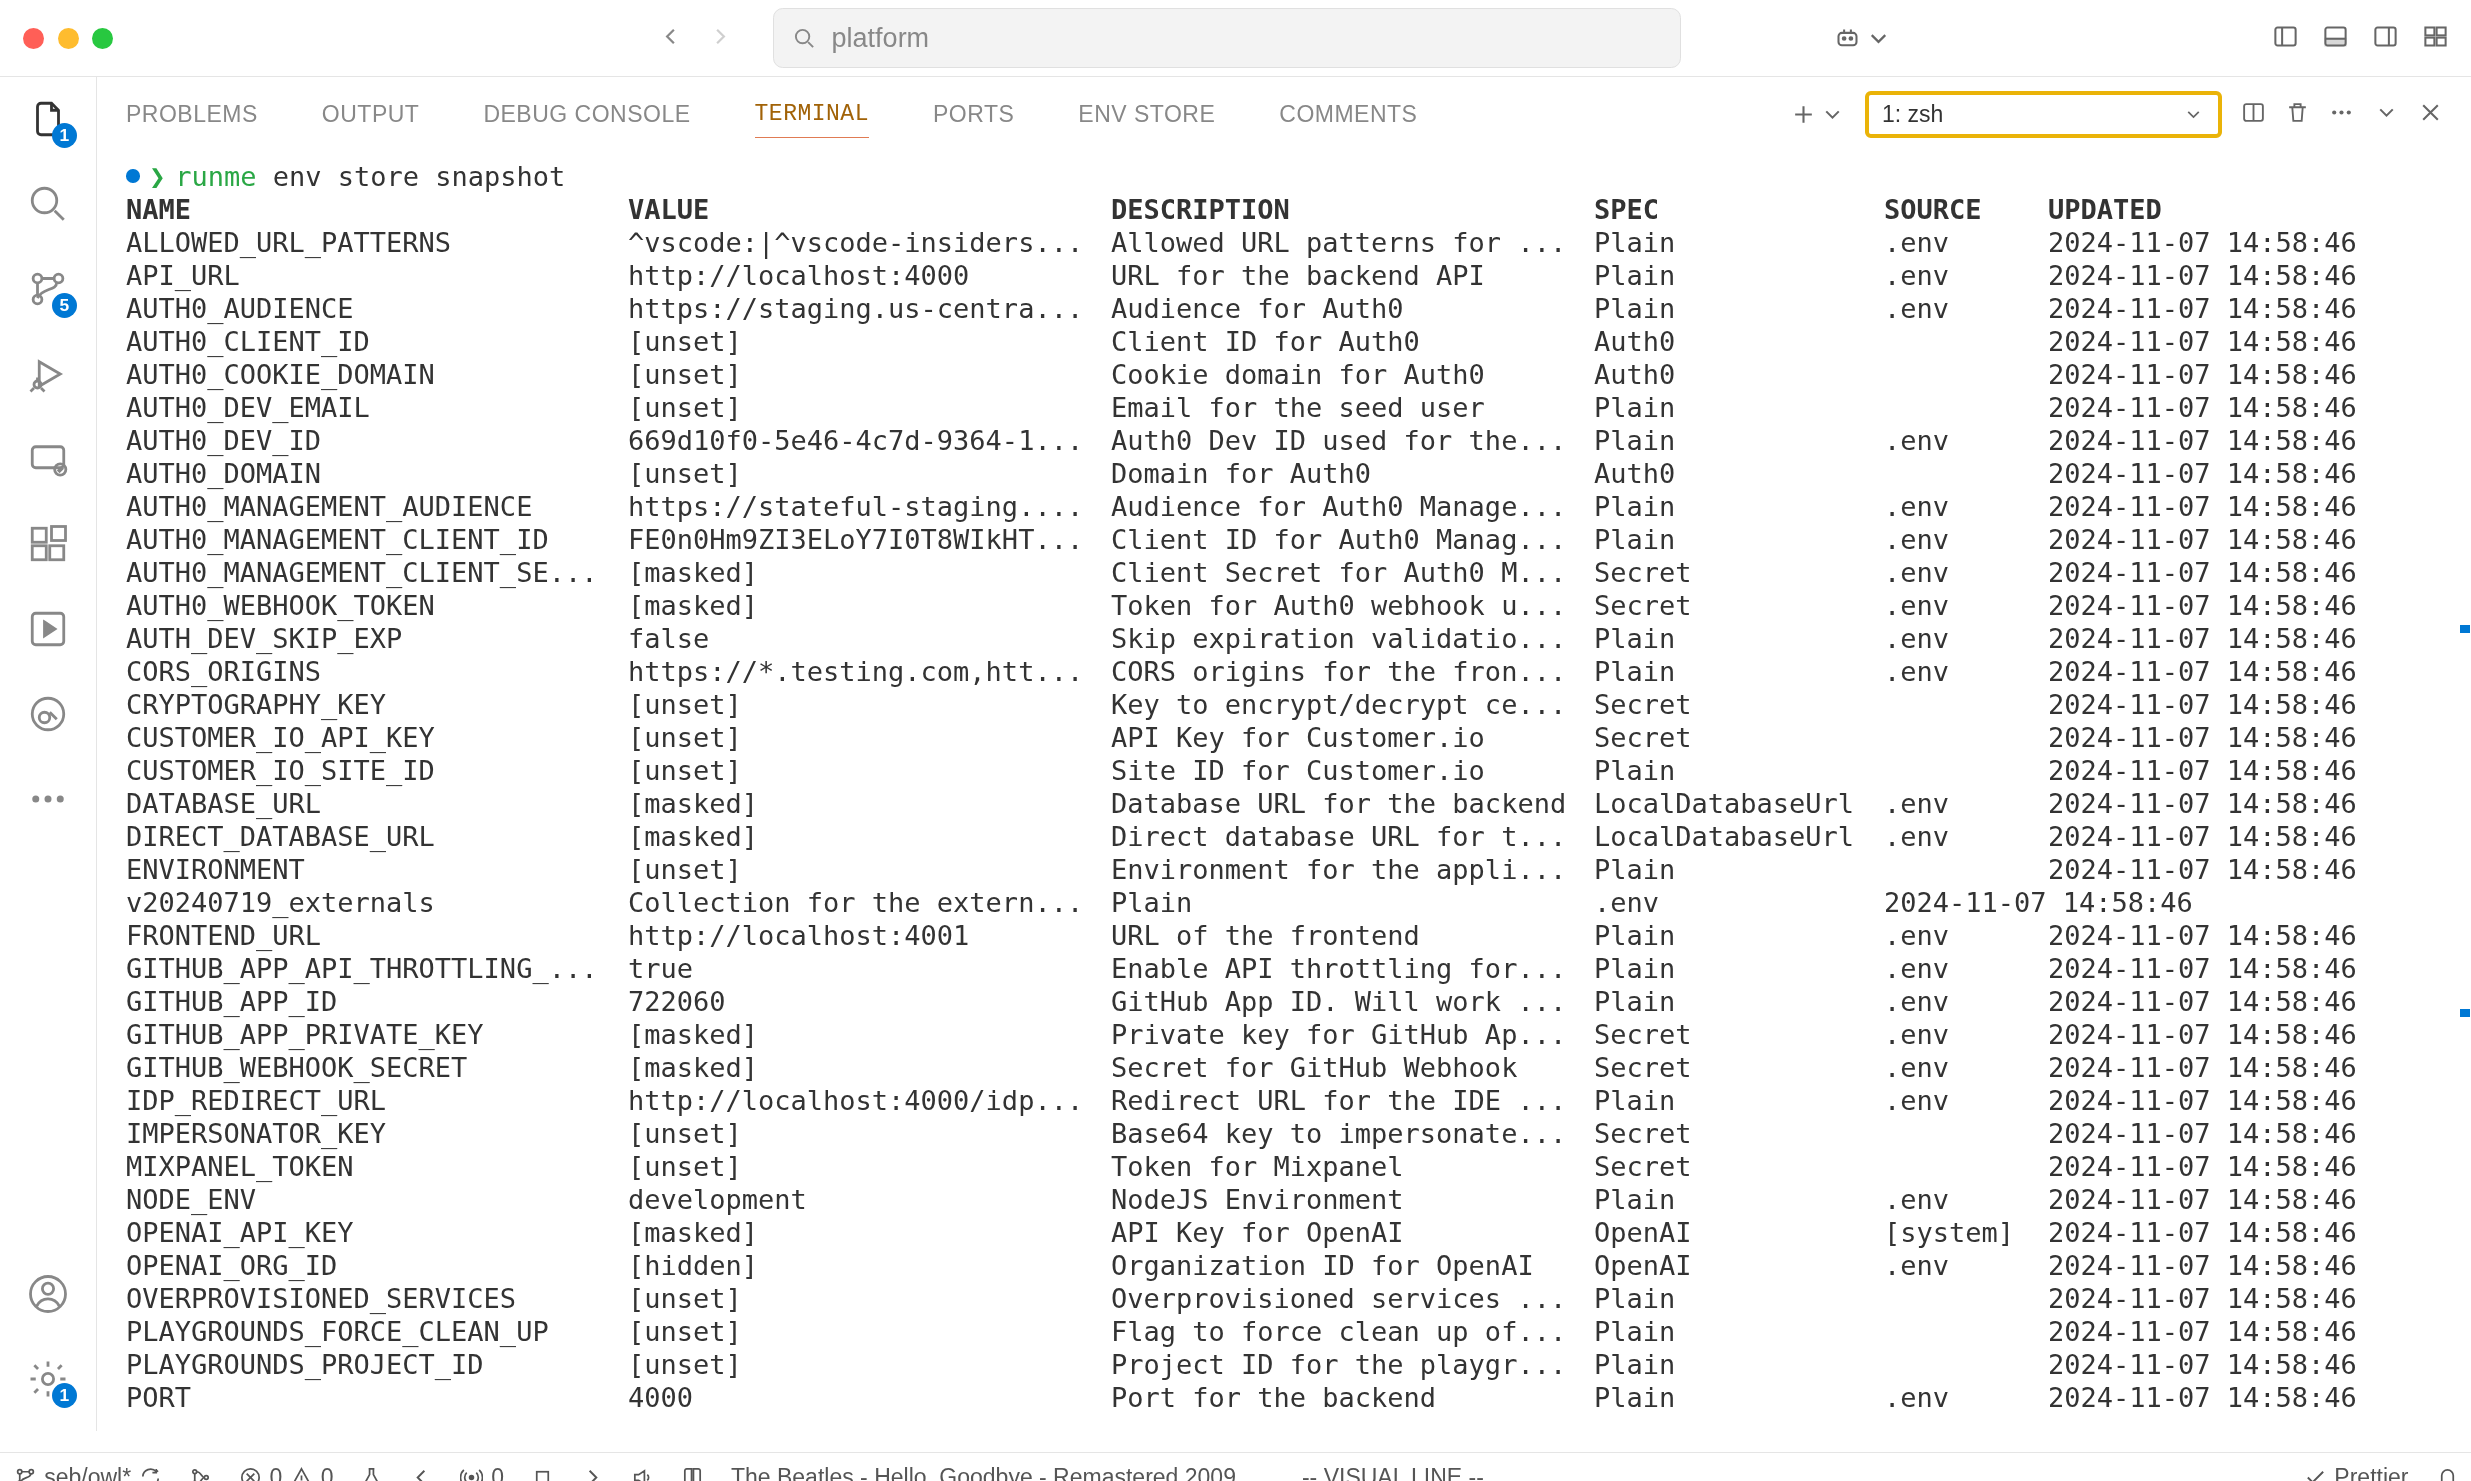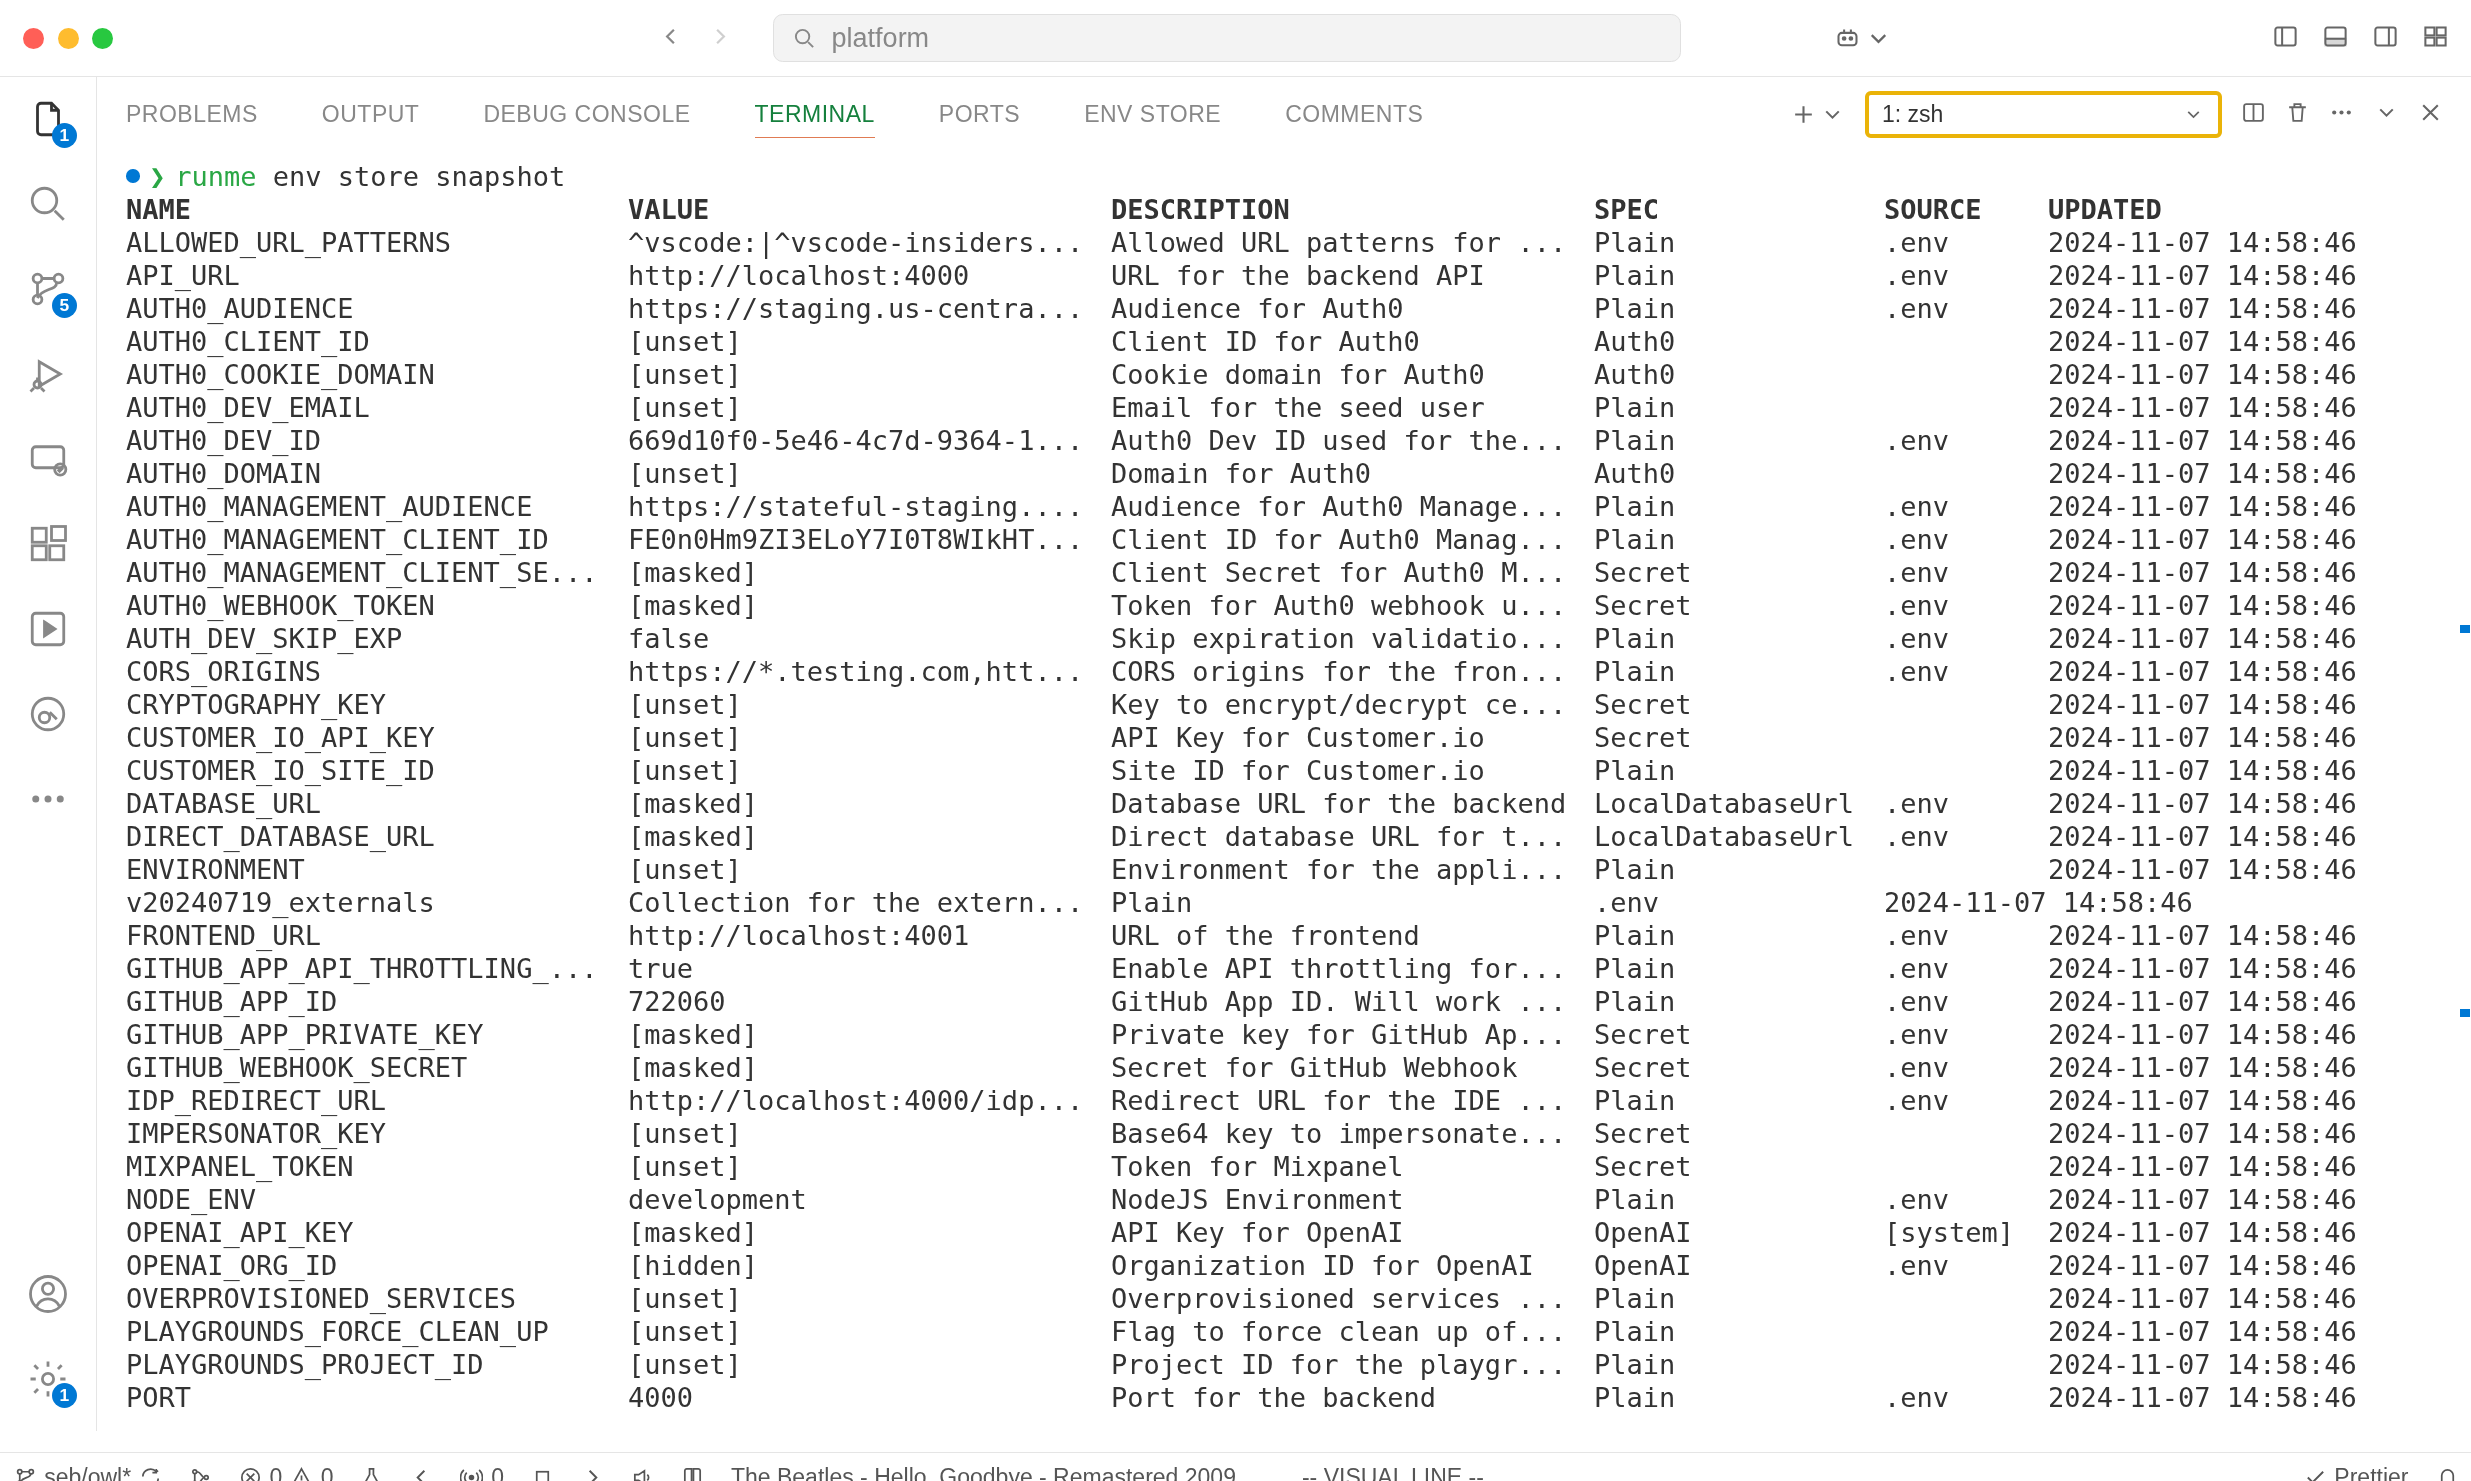--- a/index.html
+++ b/index.html
@@ -25,21 +25,21 @@
   }
   .traffic-lights { display: flex; gap: 13.5px; margin-right: 23px; }
   .tl { width: 21px; height: 21px; border-radius: 50%; }
   .tl.red { background: #ff5f57; }
   .tl.yellow { background: #febc2e; }
   .tl.green { background: #28c840; }
   .nav-arrows { display: flex; gap: 23px; color: #888; margin-left: 502px; }
   .nav-arrows svg { width: 27px; height: 27px; }
   .search-box {
     flex: 0 0 908px;
-    height: 48px;
+    height: 60px;
     background: #f3f3f3;
     border: 1px solid #e0e0e0;
     border-radius: 9.7px;
     display: flex;
     align-items: center;
     padding: 0 19.3px;
     color: #888;
     font-size: 27px;
     gap: 15.4px;
     margin-left: 19.3px;
@@ -100,22 +100,23 @@
     gap: 64px;
   }
   .panel-tab {
     font-size: 23px;
     letter-spacing: 0.5px;
     color: #888;
     padding: 9.7px 0;
     cursor: pointer;
   }
   .panel-tab.active {
-    color: #15803d;
+    color: #a16207;
     border-bottom: 1.9px solid #e07b53;
+    font-family: Liberation Mono, monospace;
   }
   .panel-actions {
     margin-left: auto;
     display: flex;
     align-items: center;
     gap: 19.3px;
     color: #666;
   }
   .panel-actions svg { width: 25px; height: 25px; }
   .plus-dd { display:flex; align-items:center; gap:3.9px; }

